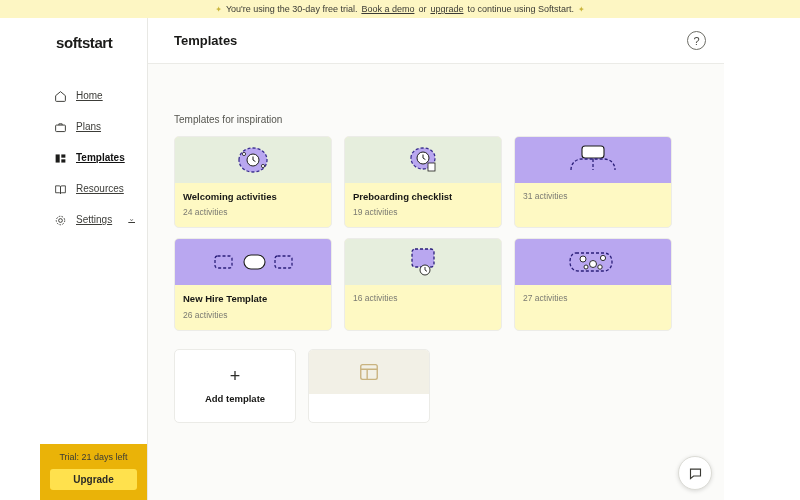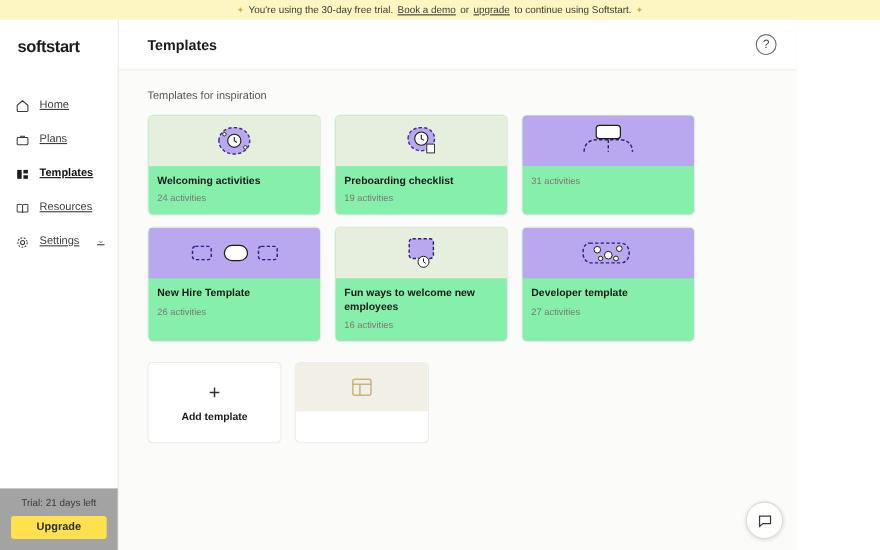--- a/index.html
+++ b/index.html
@@ -22,20 +22,21 @@
     gap: 4px;
   }
   .trial-banner .star { color: #c9b43a; font-size: 8px; }
   .trial-banner a { color: #3b3b35; }
 
   
   .app {
     display: flex;
     height: 482px;
     width: 724px;
+    padding-left: 40px;
   }
 
   
   .sidebar {
     width: 108px;
     background: #ffffff;
     border-right: 1px solid #e8e8e4;
     display: flex;
     flex-direction: column;
     position: relative;
@@ -61,21 +62,21 @@
   .nav-item.active { font-weight: bold; color: #111; }
   .nav-item .ico {
     width: 13px; height: 13px;
     display: inline-flex; align-items: center; justify-content: center;
   }
   .nav-item .chev { margin-left: auto; margin-right: 2px; font-size: 8px; color: #777; }
 
   .trial-box {
     position: absolute;
     bottom: 0; left: 0; right: 0;
-    background: #a3a3a3;
+    background: #eab308;
     padding: 8px 10px 10px;
     text-align: center;
   }
   .trial-box .days { font-size: 9px; color: #3b3b35; margin-bottom: 7px; }
   .upgrade-btn {
     display: block;
     width: 100%;
     background: #ffe14d;
     border: none;
     border-radius: 3px;
@@ -119,29 +120,30 @@
   .content {
     flex: 1;
     padding: 18px 26px 0 26px;
     overflow: hidden;
     position: relative;
   }
   .section-title {
     font-size: 10px;
     color: #55554f;
     margin-bottom: 11px;
+    margin-top: 32px;
   }
 
   .grid {
     display: grid;
     grid-template-columns: repeat(3, 158px);
     gap: 10px 12px;
   }
   .card {
-    background: #86efac;
+    background: #fef9c3;
     border: 1px solid #ecece8;
     border-radius: 5px;
     overflow: hidden;
     cursor: pointer;
     display: flex;
     flex-direction: column;
   }
   .thumb {
     height: 46px;
     display: flex;
@@ -357,39 +359,37 @@
 
         <div class="card">
           <div class="thumb" style="background:#e6eedd">
             <svg width="56" height="40" viewBox="0 0 56 40">
               <rect x="17" y="7" width="22" height="18" rx="3" fill="#b9a7f0" stroke="#2b1f7a" stroke-width="1.3" stroke-dasharray="3 2"></rect>
               <circle cx="30" cy="28" r="5" fill="#fff" stroke="#1c1c1a" stroke-width=".9"></circle>
               <path d="M30 25v3l2 1.4" stroke="#1c1c1a" stroke-width=".9" fill="none"></path>
             </svg>
           </div>
           <div class="card-body">
-            <div class="card-title">Fun ways to welcome new employees</div>
             <div class="card-sub">16 activities</div>
           </div>
         </div>
 
 
         <div class="card">
           <div class="thumb" style="background:#b9a7f0">
             <svg width="90" height="34" viewBox="0 0 90 34">
               <path d="M28 8h28c5 0 8 4 8 9s-3 9-8 9H30c-5 0-8-4-8-9s2-9 6-9z" fill="none" stroke="#2b1f7a" stroke-width="1.3" stroke-dasharray="3 2"></path>
               <circle cx="35" cy="14" r="3" fill="#fff" stroke="#1c1c1a" stroke-width=".9"></circle>
               <circle cx="45" cy="19" r="3.5" fill="#fff" stroke="#1c1c1a" stroke-width=".9"></circle>
               <circle cx="55" cy="13" r="2.6" fill="#fff" stroke="#1c1c1a" stroke-width=".9"></circle>
               <circle cx="52" cy="22" r="2.2" fill="#fff" stroke="#1c1c1a" stroke-width=".9"></circle>
               <circle cx="38" cy="22" r="2" fill="#fff" stroke="#1c1c1a" stroke-width=".9"></circle>
             </svg>
           </div>
           <div class="card-body">
-            <div class="card-title">Developer template</div>
             <div class="card-sub">27 activities</div>
           </div>
         </div>
 
       </div>
 
       <div class="custom-section">
         <div class="custom-grid">
 
           <div class="add-card">

